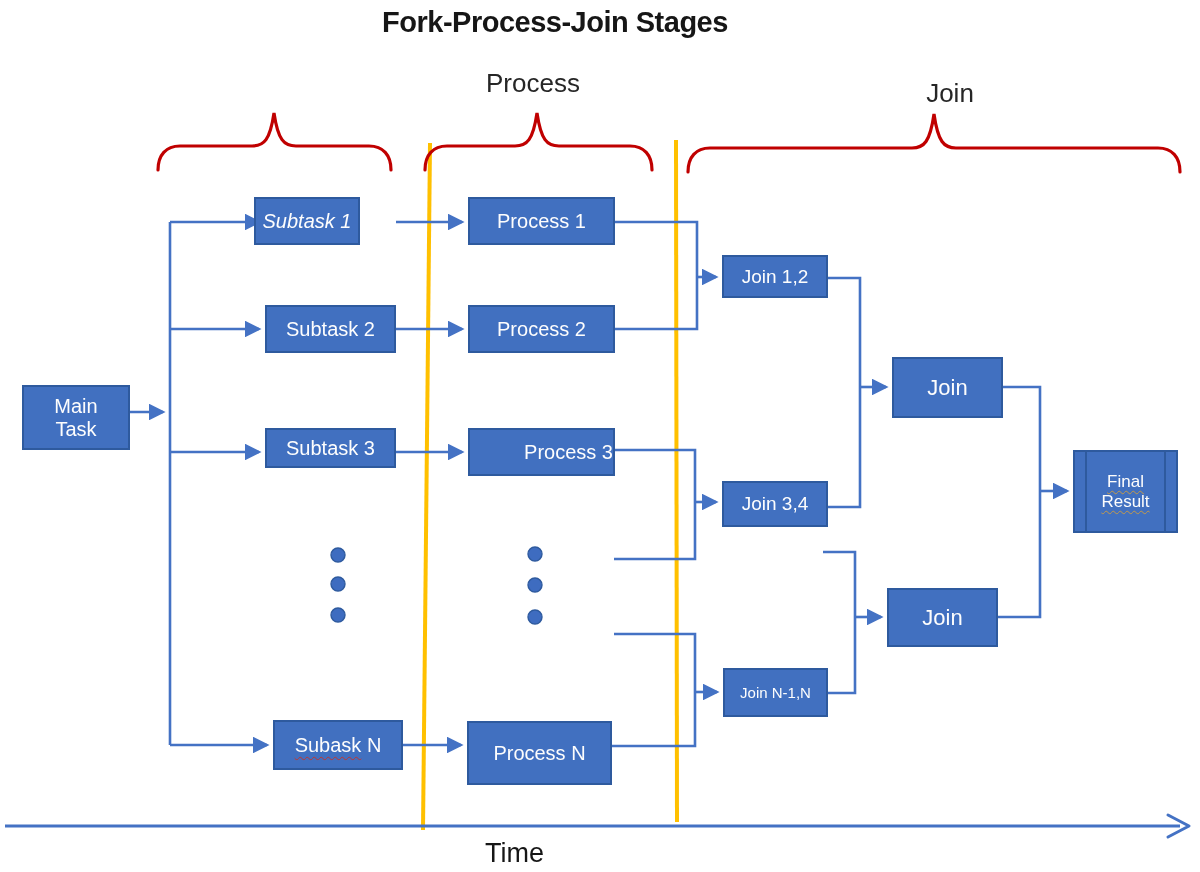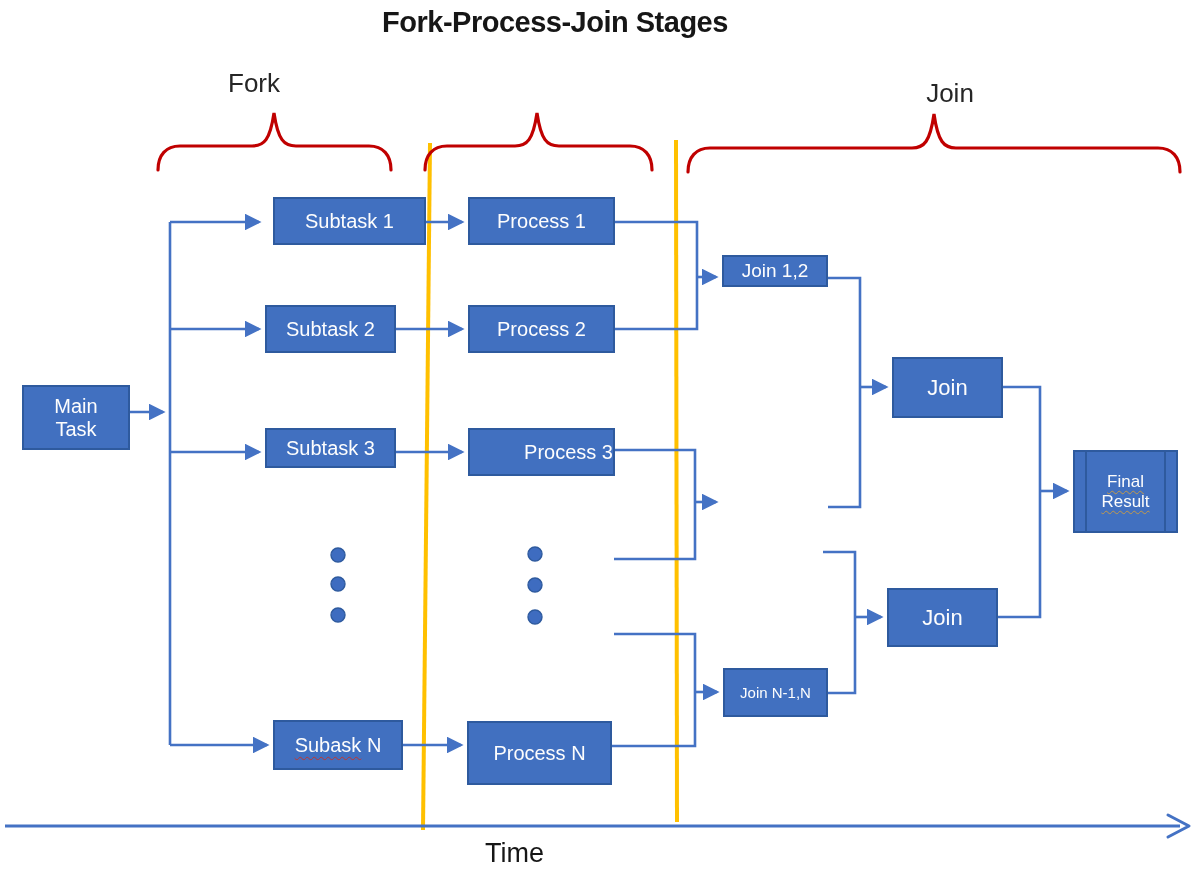--- a/index.html
+++ b/index.html
@@ -25,29 +25,29 @@
   }
   .node{
     position:absolute;box-sizing:border-box;
     background:#4170c0;border:2px solid #2e5a9e;color:#fdfdfd;
     display:flex;flex-direction:column;align-items:center;justify-content:center;
     text-align:center;line-height:1.15;
   }
   .fs20{font-size:20px;} .fs19{font-size:19px;} .fs22{font-size:22px;}
   .fs15{font-size:15px;} .fs17{font-size:17px;}
   #node-main-task{left:22px;top:385px;width:108px;height:65px;}
-  #node-subtask-1{left:273px;top:197px;width:153px;height:48px;}
+  #node-subtask-1{left:254px;top:197px;width:106px;height:48px;font-style:italic;}
   #node-subtask-2{left:265px;top:305px;width:131px;height:48px;}
   #node-subtask-3{left:265px;top:428px;width:131px;height:40px;}
   #node-subtask-n{left:273px;top:720px;width:130px;height:50px;}
   #node-process-1{left:468px;top:197px;width:147px;height:48px;}
   #node-process-2{left:468px;top:305px;width:147px;height:48px;align-items:center;}
   #node-process-3{left:468px;top:428px;width:147px;height:48px;align-items:flex-end;}
   #node-process-n{left:467px;top:721px;width:145px;height:64px;}
-  #node-join-12{left:722px;top:255px;width:106px;height:32px;}
+  #node-join-12{left:722px;top:255px;width:106px;height:43px;}
   #node-join-34{left:722px;top:481px;width:106px;height:46px;}
   #node-join-n1n{left:723px;top:668px;width:105px;height:49px;}
   #node-join-upper{left:892px;top:357px;width:111px;height:61px;}
   #node-join-lower{left:887px;top:588px;width:111px;height:59px;}
   #node-final-result{left:1073px;top:450px;width:105px;height:83px;}
   .side-bar{position:absolute;top:0;bottom:0;width:0;border-left:2px solid #2e5a9e;}
   .side-bar.left{left:10px;} .side-bar.right{right:10px;}
   .squiggle-red{
     text-decoration:underline wavy rgba(200,50,40,.95);
     text-decoration-thickness:1px;text-underline-offset:4px;
@@ -113,21 +113,21 @@
       <circle cx="535" cy="554" r="7" fill="#3e6cc0" stroke="#2e5a9e" stroke-width="1.4"></circle>
       <circle cx="535" cy="585" r="7" fill="#3e6cc0" stroke="#2e5a9e" stroke-width="1.4"></circle>
       <circle cx="535" cy="617" r="7" fill="#3e6cc0" stroke="#2e5a9e" stroke-width="1.4"></circle>
     </g>
 
     <line x1="5" y1="826" x2="1180" y2="826" stroke="#4472C4" stroke-width="3"></line>
     <path d="M1168 815 L1189 826 L1168 837" fill="none" stroke="#4472C4" stroke-width="3" stroke-linecap="round" stroke-linejoin="round"></path>
   </svg>
 
   <div class="title">Fork-Process-Join Stages</div>
-  <div class="stage-label" id="fork-label">Fork</div>
+  <div class="stage-label" id="process-label">Process</div>
   <div class="stage-label" id="join-label">Join</div>
   <div class="time-label">Time</div>
 
   <div class="node fs20" id="node-main-task">
     <span>Main</span>
     <span>Task</span>
   </div>
 
   <div class="node fs20" id="node-subtask-1">
     <span>Subtask 1</span>
@@ -151,20 +151,23 @@
   <div class="node fs20" id="node-process-3">
     <span>Process 3</span>
   </div>
   <div class="node fs20" id="node-process-n">
     <span>Process N</span>
   </div>
 
   <div class="node fs19" id="node-join-12">
     <span>Join 1,2</span>
   </div>
+  <div class="node fs19" id="node-join-34">
+    <span>Join 3,4</span>
+  </div>
   <div class="node fs15" id="node-join-n1n">
     <span>Join N-1,N</span>
   </div>
   <div class="node fs22" id="node-join-upper">
     <span>Join</span>
   </div>
   <div class="node fs22" id="node-join-lower">
     <span>Join</span>
   </div>
 

